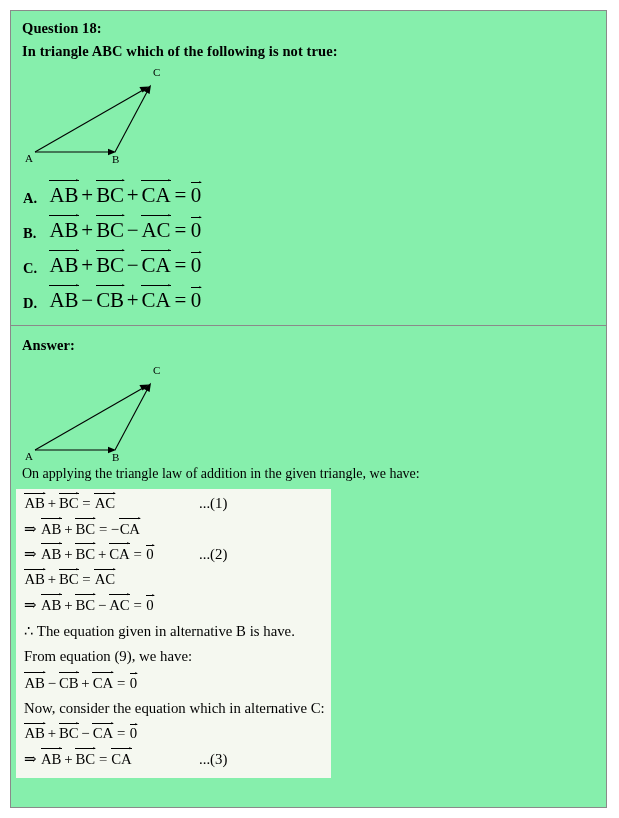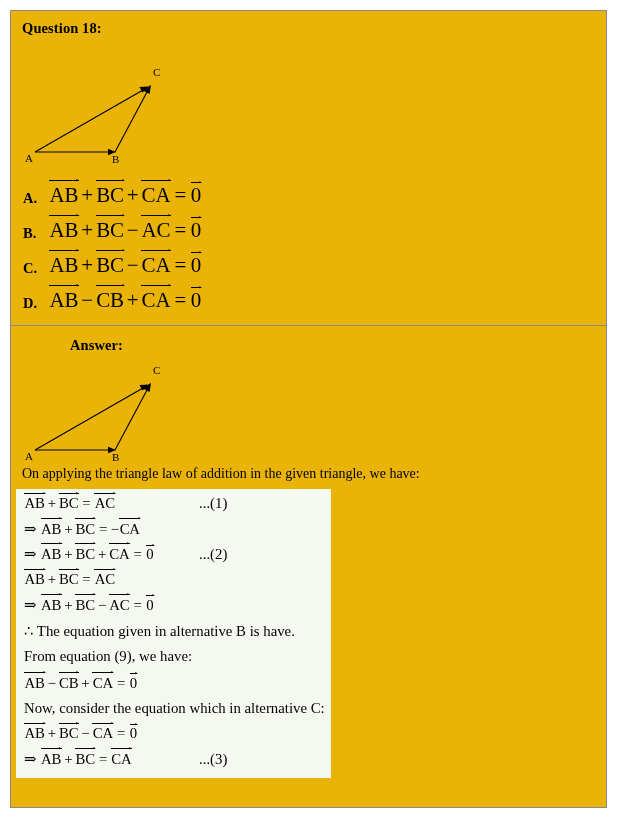--- a/index.html
+++ b/index.html
@@ -17,21 +17,21 @@
   }
 
   .page-frame {
     position: absolute;
     left: 10px;
     top: 10px;
     width: 597px;
     height: 798px;
     border: 1px solid #8a8a8a;
     box-sizing: border-box;
-    background: #eab308;
+    background: #86efac;
   }
 
   
   .question-section {
     position: absolute;
     left: 0;
     top: 0;
     right: 0;
     height: 315px;
     border-bottom: 1px solid #8a8a8a;
@@ -97,21 +97,20 @@
     bottom: 0;
   }
 
   .a-label {
     position: absolute;
     left: 11px;
     top: 11px;
     font-size: 14.5px;
     font-weight: bold;
     letter-spacing: 0.1px;
-    margin-left: 48px;
   }
 
   .fig-a {
     position: absolute;
     left: 4px;
     top: 28px;
     width: 180px;
     height: 110px;
   }
 
@@ -207,20 +206,21 @@
   .arrow-impl { padding-right: 4px; font-size: 15px; }
 </style>
 </head>
 <body>
 
 <div class="page-frame">
 
   <div class="question-section">
 
     <div class="q-label">Question 18:</div>
+    <div class="q-stem">In triangle ABC which of the following is not true:</div>
 
     <svg class="fig-q" viewBox="0 0 180 105">
 
       <line x1="20" y1="93" x2="95" y2="93" stroke="#000" stroke-width="1.1"></line>
       <polygon points="101,93 93,89.7 93,96.3" fill="#000"></polygon>
 
       <line x1="20" y1="93" x2="128" y2="31" stroke="#000" stroke-width="1.1"></line>
       <polygon points="134,27.6 124.4,28 127.6,33.6" fill="#000"></polygon>
 
       <line x1="100" y1="93" x2="132" y2="33" stroke="#000" stroke-width="1.1"></line>

